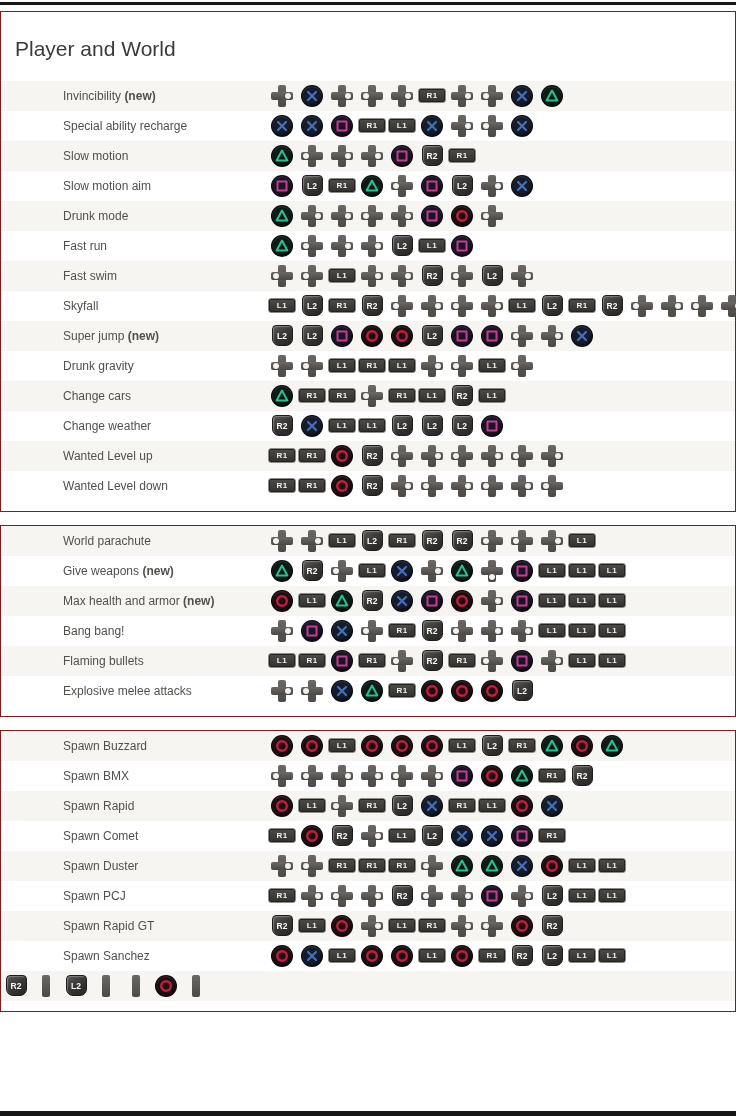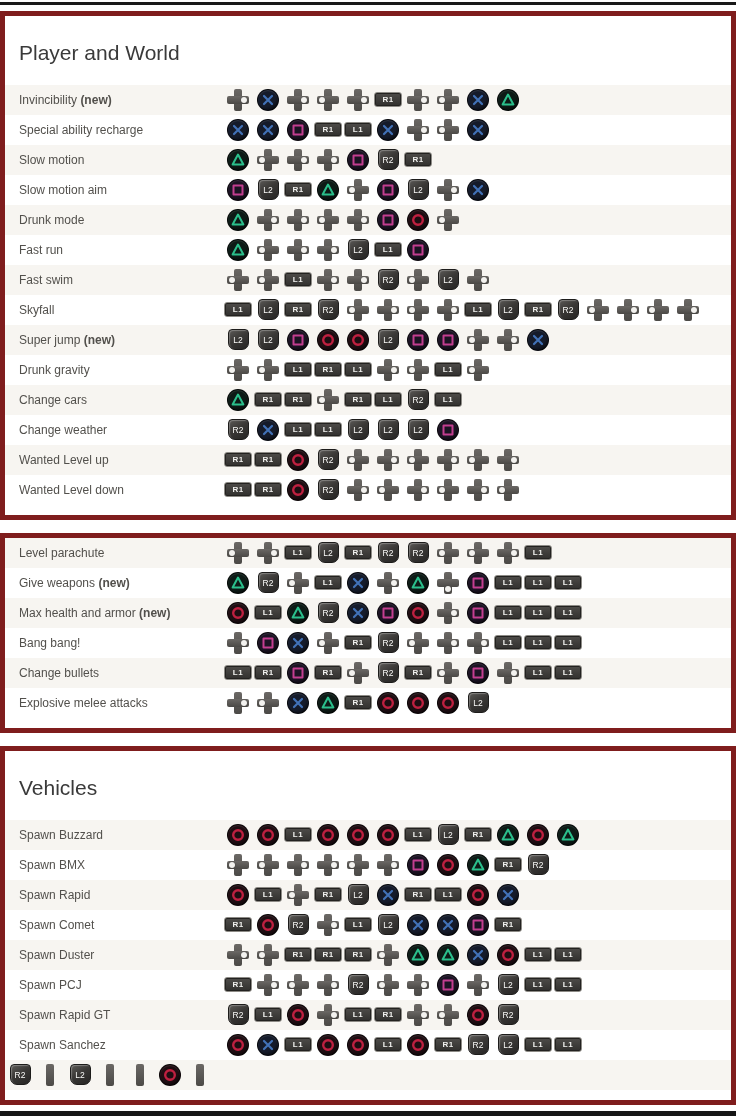--- a/index.html
+++ b/index.html
@@ -1,23 +1,23 @@
 <!DOCTYPE html>
 <html><head>
 <meta charset="utf-8">
 <style>
   html,body{margin:0;padding:0;background:#fff;font-family:"Liberation Sans",sans-serif;}
   .page{position:relative;width:736px;height:1116px;background:#fff;overflow:hidden;}
   .top-rule{height:3px;background:#181818;margin-top:2px;}
   .wrap{padding-top:6px;}
-  .sec{border:5px solid #7f1d1d;margin:0 0 13px 0;background:#fff;padding-bottom:10px;}
+  .sec{border:1px solid #7f1d1d;margin:0 0 13px 0;background:#fff;padding-bottom:10px;}
   .sec-h{font-size:21px;line-height:24px;color:#3a3a3a;padding:8px 14px 2px;font-weight:400;}
   .row{display:flex;align-items:center;height:30px;}
   .row.odd{background:#f7f5f1;}
-  .label{width:204px;flex:none;padding-left:14px;font-size:12px;color:#52504c;white-space:nowrap;overflow:hidden;}
+  .label{width:204px;flex:none;padding-left:14px;font-size:12px;color:#52504c;white-space:nowrap;overflow:hidden;margin-left:48px;}
   .label b{font-weight:bold;}
   .combo{display:flex;align-items:center;}
   .slot{width:30px;flex:none;display:flex;justify-content:center;align-items:center;}
   
   .face{width:20px;height:20px;border-radius:50%;display:flex;align-items:center;justify-content:center;
         border:1px solid rgba(0,0,0,.6);box-shadow:inset 0 1px 1px rgba(255,255,255,.12);}
   
   .dpad{position:relative;width:22px;height:22px;display:inline-block;}
   .dpad .dh,.dpad .dv{position:absolute;background:linear-gradient(#6b6865,#4b4946);border-radius:2px;display:block;}
   .dpad .dh{left:0;right:0;top:7px;height:8px;}
@@ -26,21 +26,21 @@
   .dpad .dot.left{left:2px;top:8px;}
   .dpad .dot.right{right:2px;top:8px;}
   .dpad .dot.down{bottom:2px;left:8px;}
   
   .sb1{width:26px;height:13px;border-radius:3px;background:linear-gradient(#4e4c49,#31302e);
        border:1px solid #8d8b86;box-shadow:inset 0 0 0 1px #232220;
        color:#f2f2ef;font-size:8px;font-weight:bold;display:flex;align-items:center;justify-content:center;letter-spacing:.5px;}
   
   .sb2{width:19px;height:19px;border-radius:4px 4px 7px 7px;background:linear-gradient(150deg,#5c5a57 0%,#3a3836 45%,#262524 100%);
        border:1px solid #1d1c1b;box-shadow:inset 1px 1px 1px rgba(255,255,255,.28);
-       color:#fafaf8;font-size:8.5px;font-weight:normal;display:flex;align-items:center;justify-content:center;}
+       color:#fafaf8;font-size:8.5px;font-weight:bold;display:flex;align-items:center;justify-content:center;}
   .bottom-rule{position:absolute;left:0;right:0;bottom:0;height:5px;background:#161616;}
 </style>
 </head>
 <body>
 
 <div class="page">
   <div class="top-rule"></div>
   <div class="wrap" id="sections">
       <section class="sec">
         <h2 class="sec-h">Player and World</h2>
@@ -843,21 +843,21 @@
                 <i class="dv"></i>
                 <i class="dh"></i>
                 <b class="dot left"></b>
               </span>
             </span>
           </span>
         </div>
       </section>
       <section class="sec">
         <div class="row odd">
-          <span class="label"><span>Level parachute</span></span>
+          <span class="label"><span>World parachute</span></span>
           <span class="combo">
             <span class="slot">
               <span class="dpad">
                 <i class="dv"></i>
                 <i class="dh"></i>
                 <b class="dot left"></b>
               </span>
             </span>
             <span class="slot">
               <span class="dpad">
@@ -1108,21 +1108,21 @@
             </span>
             <span class="slot">
               <span class="sb1">L1</span>
             </span>
             <span class="slot">
               <span class="sb1">L1</span>
             </span>
           </span>
         </div>
         <div class="row odd">
-          <span class="label"><span>Change bullets</span></span>
+          <span class="label"><span>Flaming bullets</span></span>
           <span class="combo">
             <span class="slot">
               <span class="sb1">L1</span>
             </span>
             <span class="slot">
               <span class="sb1">R1</span>
             </span>
             <span class="slot">
               <span class="face square" style="background: radial-gradient(circle at 35% 30%, rgb(28, 19, 36) 55%, rgb(0, 0, 0) 100%);">
                 <svg width="20" height="20" viewBox="0 0 20 20">
@@ -1230,21 +1230,20 @@
                 </svg>
               </span>
             </span>
             <span class="slot">
               <span class="sb2">L2</span>
             </span>
           </span>
         </div>
       </section>
       <section class="sec">
-        <h2 class="sec-h">Vehicles</h2>
         <div class="row odd">
           <span class="label"><span>Spawn Buzzard</span></span>
           <span class="combo">
             <span class="slot">
               <span class="face circle" style="background: radial-gradient(circle at 35% 30%, rgb(31, 13, 18) 55%, rgb(0, 0, 0) 100%);">
                 <svg width="20" height="20" viewBox="0 0 20 20">
                   <circle cx="10" cy="10" r="4.8" fill="none" stroke="#bf2040" stroke-width="2.4" stroke-linecap="round" stroke-linejoin="round"></circle>
                 </svg>
               </span>
             </span>

